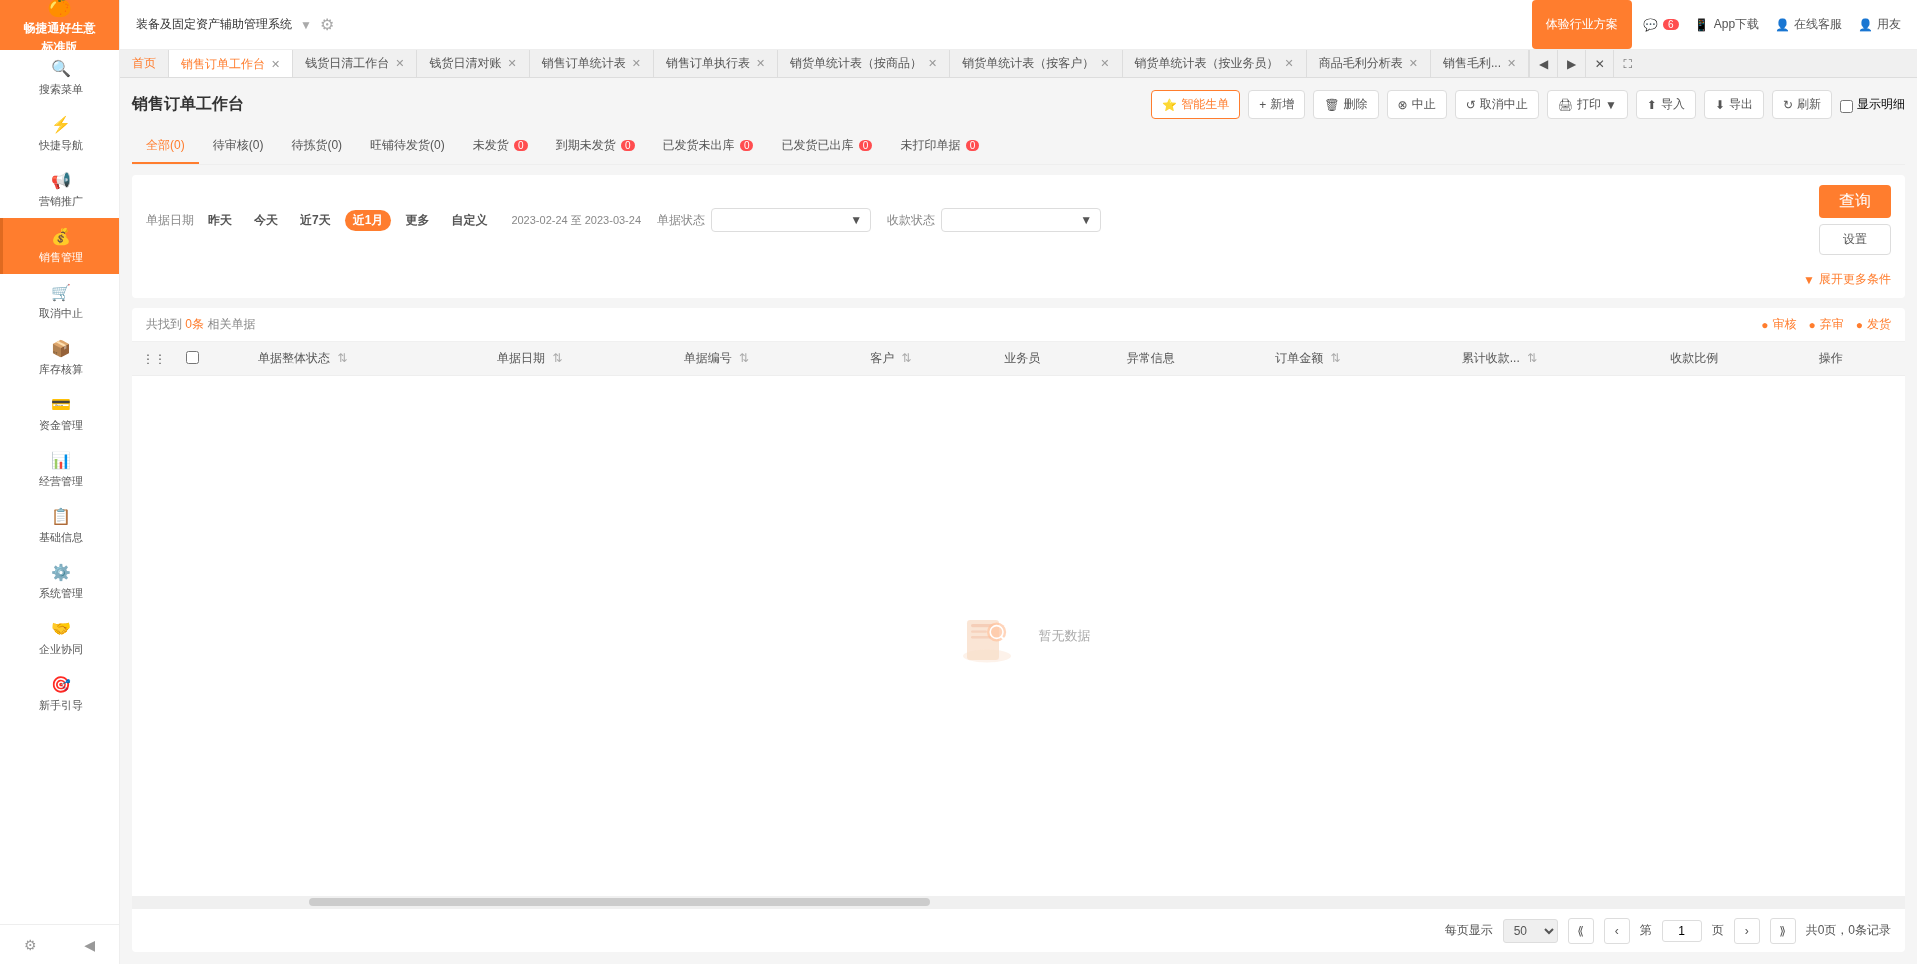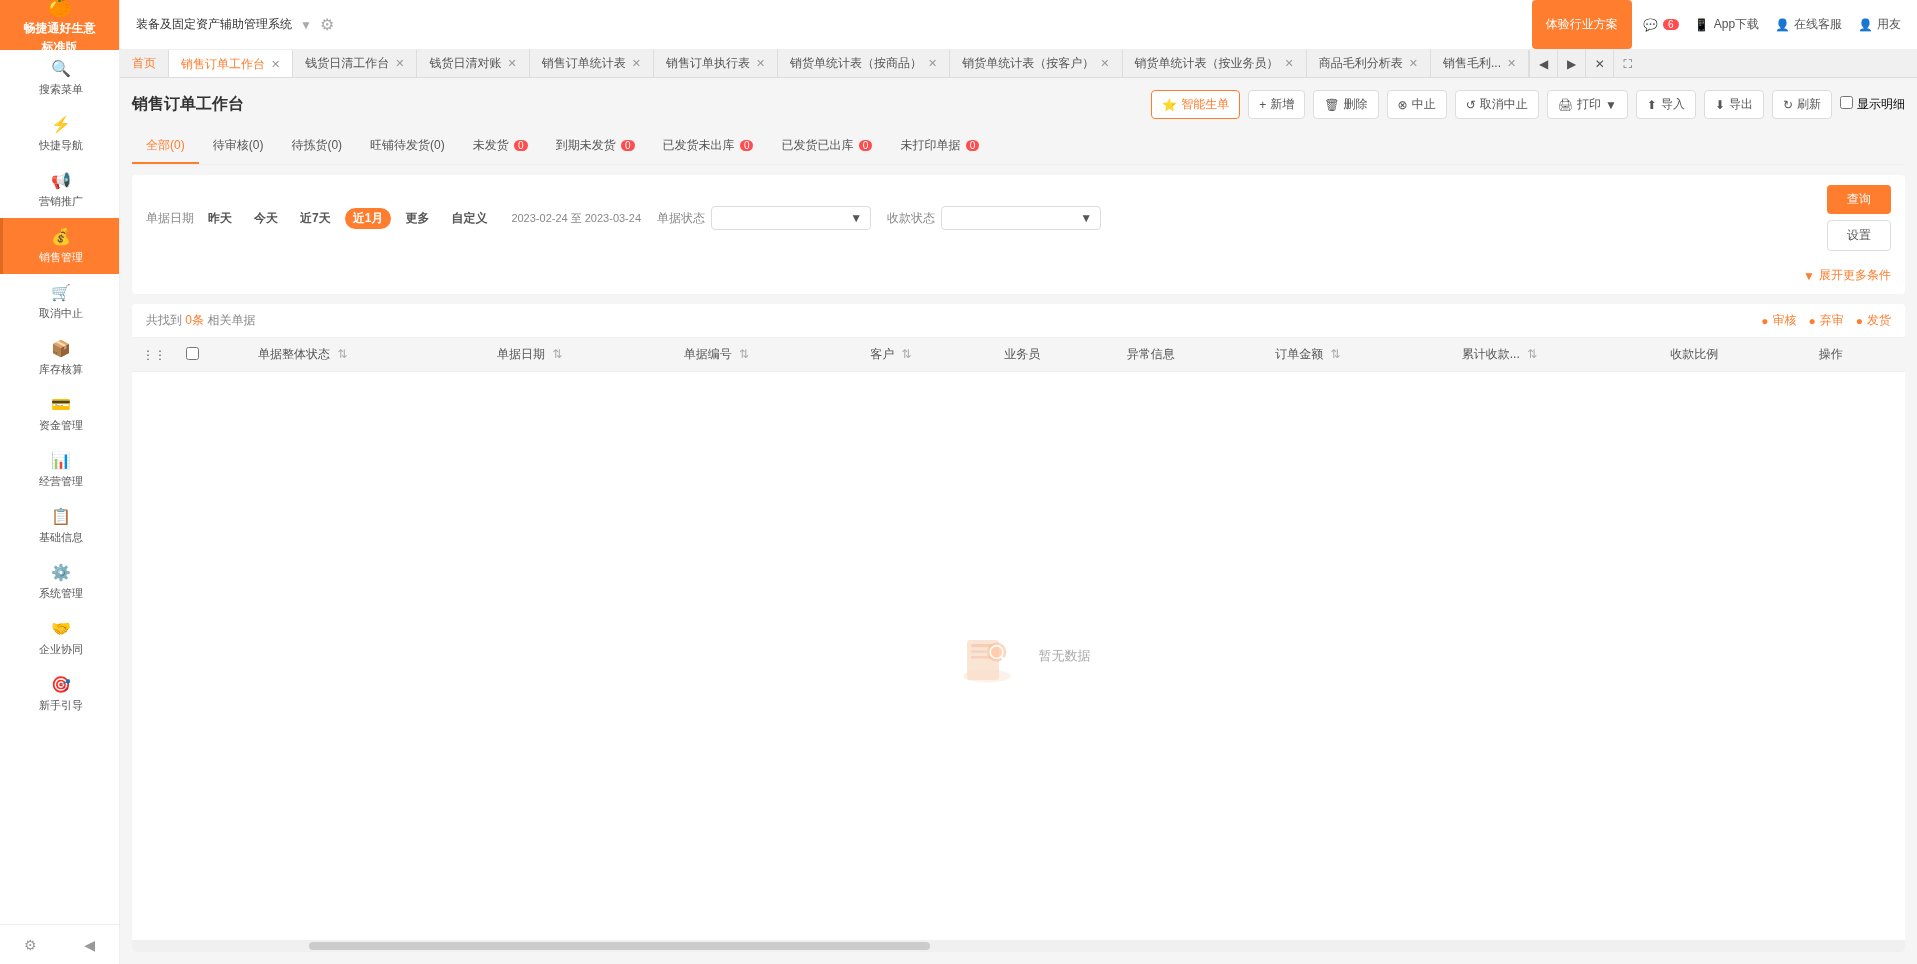--- a/index.html
+++ b/index.html
@@ -51,21 +51,21 @@
 
     
     .filter-bar { background: #fff; border-radius: 4px; padding: 10px 14px; margin-bottom: 10px; display: flex; align-items: center; gap: 16px; flex-wrap: wrap; }
     .filter-item { display: flex; align-items: center; gap: 6px; color: #555; }
     .filter-label { color: #888; white-space: nowrap; }
     .filter-date-btn { padding: 2px 8px; cursor: pointer; color: #555; border-radius: 3px; font-weight: bold; }
     .filter-date-btn.active { background: #ff7d2e; color: #fff; border-radius: 12px; }
     .filter-date-range { color: #888; font-size: 11px; }
     .filter-select { border: 1px solid #ddd; border-radius: 4px; padding: 4px 8px; color: #555; min-width: 160px; display: flex; align-items: center; justify-content: space-between; cursor: pointer; }
     .expand-btn { display: flex; align-items: center; gap: 4px; color: #ff7d2e; cursor: pointer; margin-left: auto; }
-    .btn-query { background: #ff7d2e; color: #fff; border: none; padding: 6px 20px; border-radius: 4px; cursor: pointer; font-size: 12px; }
+    .btn-query { background: #ff7d2e; color: #fff; border: none; padding: 6px 20px; border-radius: 4px; cursor: pointer; font-size: 16px; }
     .btn-set { background: #fff; color: #555; border: 1px solid #ddd; padding: 6px 14px; border-radius: 4px; cursor: pointer; font-size: 12px; }
     .filter-actions { display: flex; flex-direction: column; gap: 6px; margin-left: auto; }
 
     
     .table-wrapper { background: #fff; border-radius: 4px; flex: 1; display: flex; flex-direction: column; overflow: hidden; justify-content: center; }
     .table-info-bar { display: flex; align-items: center; justify-content: space-between; padding: 8px 14px; border-bottom: 1px solid #f0f0f0; }
     .table-info { color: #888; font-size: 12px; }
     .table-info .count { color: #ff7d2e; }
     .table-action-btns { display: flex; gap: 12px; }
     .tbl-action-btn { display: flex; align-items: center; gap: 4px; cursor: pointer; color: #555; }
@@ -268,21 +268,21 @@
           <span>导入</span>
         </button>
         <button class="btn-default">
           <span>⬇</span>
           <span>导出</span>
         </button>
         <button class="btn-default">
           <span>↻</span>
           <span>刷新</span>
         </button>
-        <label style="display:flex;align-items:flex-start;gap:4px;cursor:pointer;">
+        <label style="display:flex;align-items:flex-end;gap:4px;cursor:pointer;">
           <input type="checkbox" style="">
           <span>显示明细</span>
         </label>
       </div>
     </div>
 
     <div class="sub-tabs">
       <div class="sub-tab active">
         <span>全部</span>(<span>0</span>)
       </div>
@@ -440,15 +440,32 @@
           <circle cx="62" cy="45" r="8" fill="none" stroke="#fff" stroke-width="2"></circle>
           <line x1="68" y1="51" x2="74" y2="57" stroke="#fff" stroke-width="2.5" stroke-linecap="round"></line>
         </svg>
         <span class="empty-text">暂无数据</span>
       </div>
 
       <div class="scrollbar-area">
         <div class="scrollbar-thumb"></div>
       </div>
 
+      <div class="pagination-bar">
+        <span>每页显示</span>
+        <select class="page-size-select">
+          <option>50</option>
+          <option>10</option>
+          <option>20</option>
+          <option>100</option>
+        </select>
+        <div class="page-btn">⟪</div>
+        <div class="page-btn">‹</div>
+        <span>第</span>
+        <input class="page-input" type="text" value="1" style="">
+        <span>页</span>
+        <div class="page-btn">›</div>
+        <div class="page-btn">⟫</div>
+        <span>共0页，0条记录</span>
+      </div>
     </div>
   </div>
 </div>
 
 </body></html>

